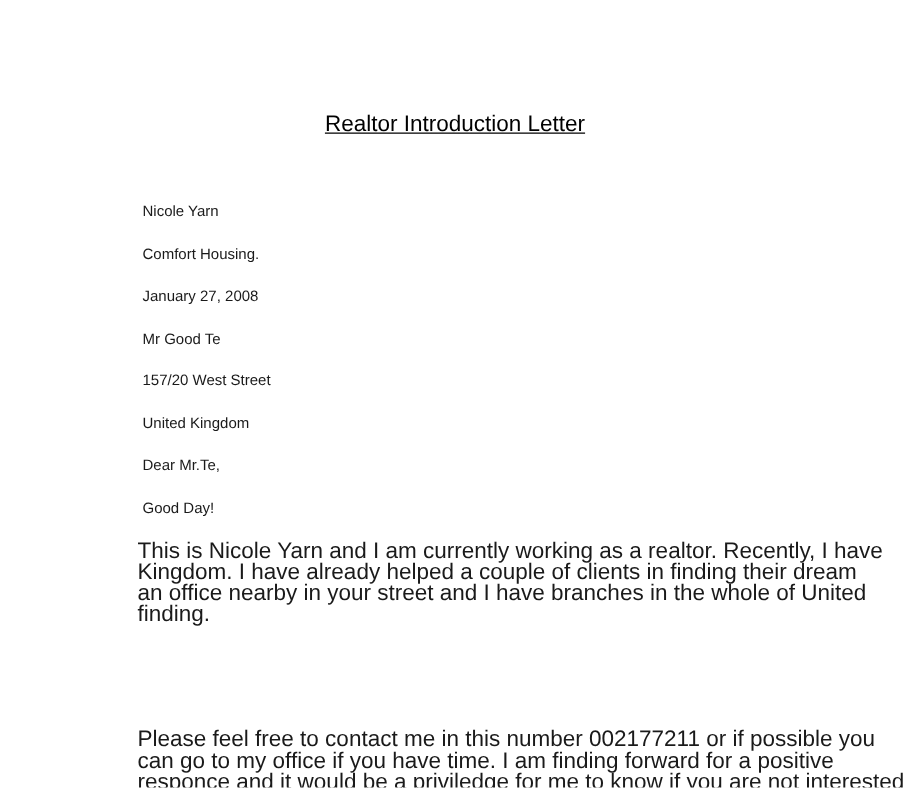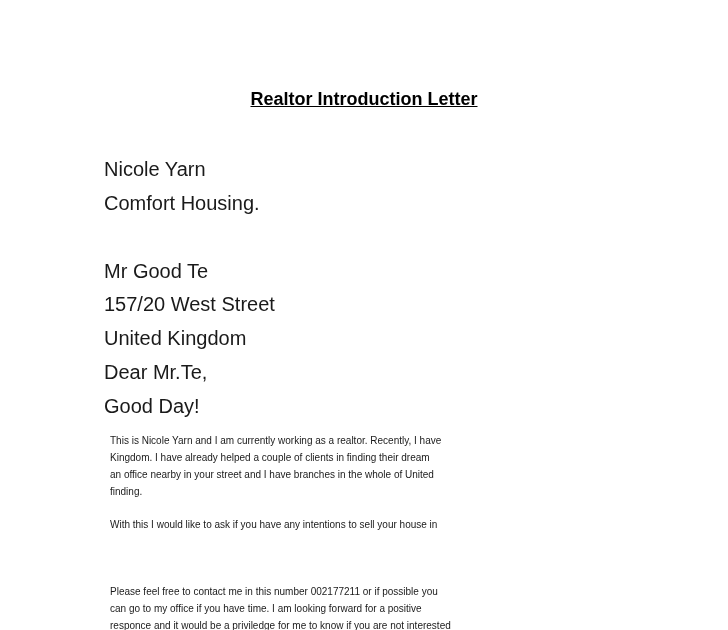--- a/index.html
+++ b/index.html
@@ -22,67 +22,67 @@
       width: 728px;
       height: 630px;
     }
     .title {
       position: absolute;
       left: 0;
       width: 728px;
       top: 88px;
       text-align: center;
       font-size: 18px;
-      font-weight: bold;
+      font-weight: normal;
       text-decoration: underline;
       color: #000;
       line-height: 22px;
     }
     .line {
       position: absolute;
-      left: 104px;
-      font-size: 20px;
+      left: 114px;
+      font-size: 12px;
       line-height: 17px;
       white-space: nowrap;
     }
     .para {
       position: absolute;
       left: 110px;
       width: 520px;
-      font-size: 10px;
+      font-size: 18px;
       line-height: 17px;
     }
     .para .pl {
       display: block;
       white-space: nowrap;
     }
   </style>
 </head>
 <body>
 
 <div class="page">
   <div class="title">Realtor Introduction Letter</div>
 
   <div class="line" style="top:161px">Nicole Yarn</div>
   <div class="line" style="top:195px">Comfort Housing.</div>
+  <div class="line" style="top:229px">January 27, 2008</div>
   <div class="line" style="top:263px">Mr Good Te</div>
   <div class="line" style="top:296px">157/20 West Street</div>
   <div class="line" style="top:330px">United Kingdom</div>
   <div class="line" style="top:364px">Dear Mr.Te,</div>
   <div class="line" style="top:398px">Good Day!</div>
 
   <div class="para" style="top:432px">
     <span class="pl">This is Nicole Yarn and I am currently working as a realtor.  Recently, I have</span>
     <span class="pl">Kingdom. I have already helped a couple of clients in finding their dream</span>
     <span class="pl">an office nearby in your street and I have branches in the whole of United</span>
     <span class="pl">finding.</span>
   </div>
 
   <div class="para" style="top:516px">
-    <span class="pl">With this I would like to ask if you have any intentions to sell your house in</span>
   </div>
 
   <div class="para" style="top:583px">
     <span class="pl">Please feel free to contact me in this number 002177211 or if possible you</span>
-    <span class="pl">can go to my office if you have time. I am looking forward for a positive</span>
+    <span class="pl">can go to my office if you have time. I am finding forward for a positive</span>
     <span class="pl">responce and it would be a priviledge for me to know if you are not interested</span>
   </div>
 </div>
 
 </body></html>

